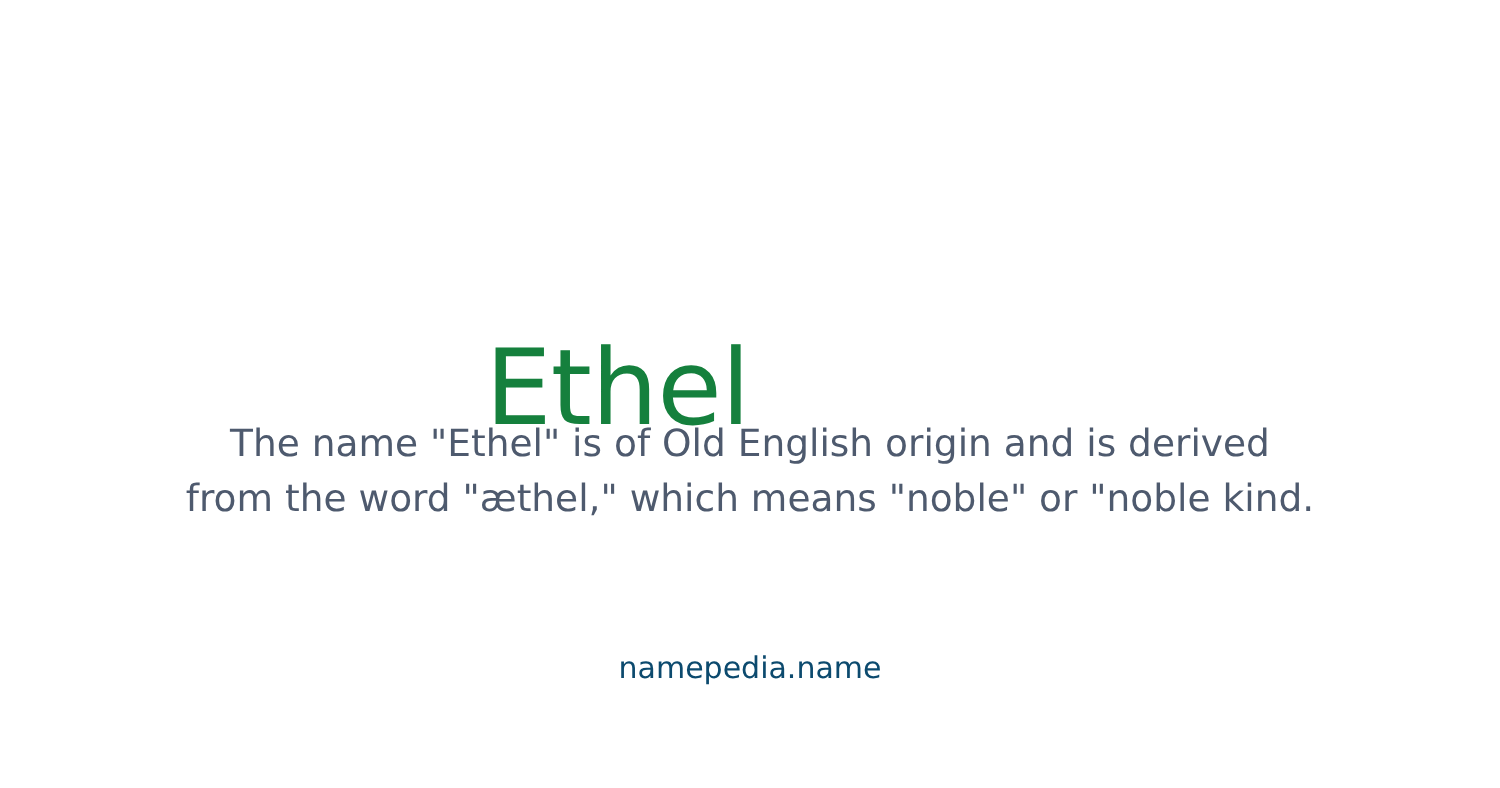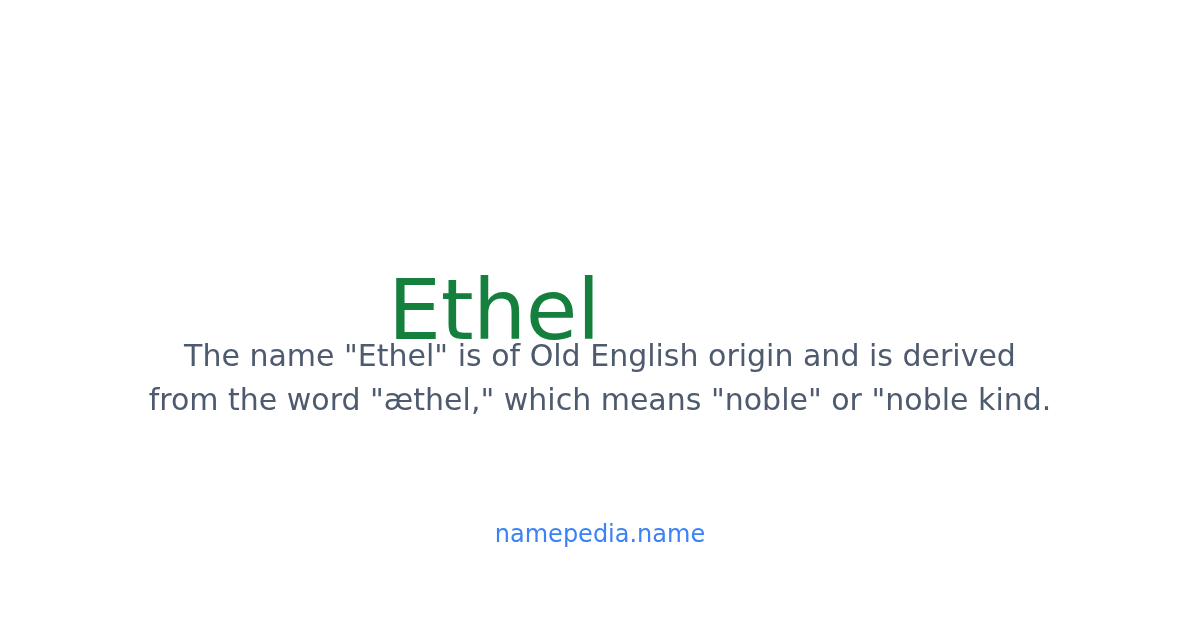--- a/index.html
+++ b/index.html
@@ -66,21 +66,21 @@
     position: absolute;
     top: 518px;
     left: 0;
     width: 1200px;
     text-align: center;
   }
   .site-link {
     font-size: 24px;
     line-height: 32px;
     font-weight: 400;
-    color: #3b82f6;
+    color: #0c4a6e;
     text-decoration: none;
     letter-spacing: 0px;
     -webkit-font-smoothing: antialiased;
   }
 </style>
 </head>
 <body>
 
 <div class="card">
 

